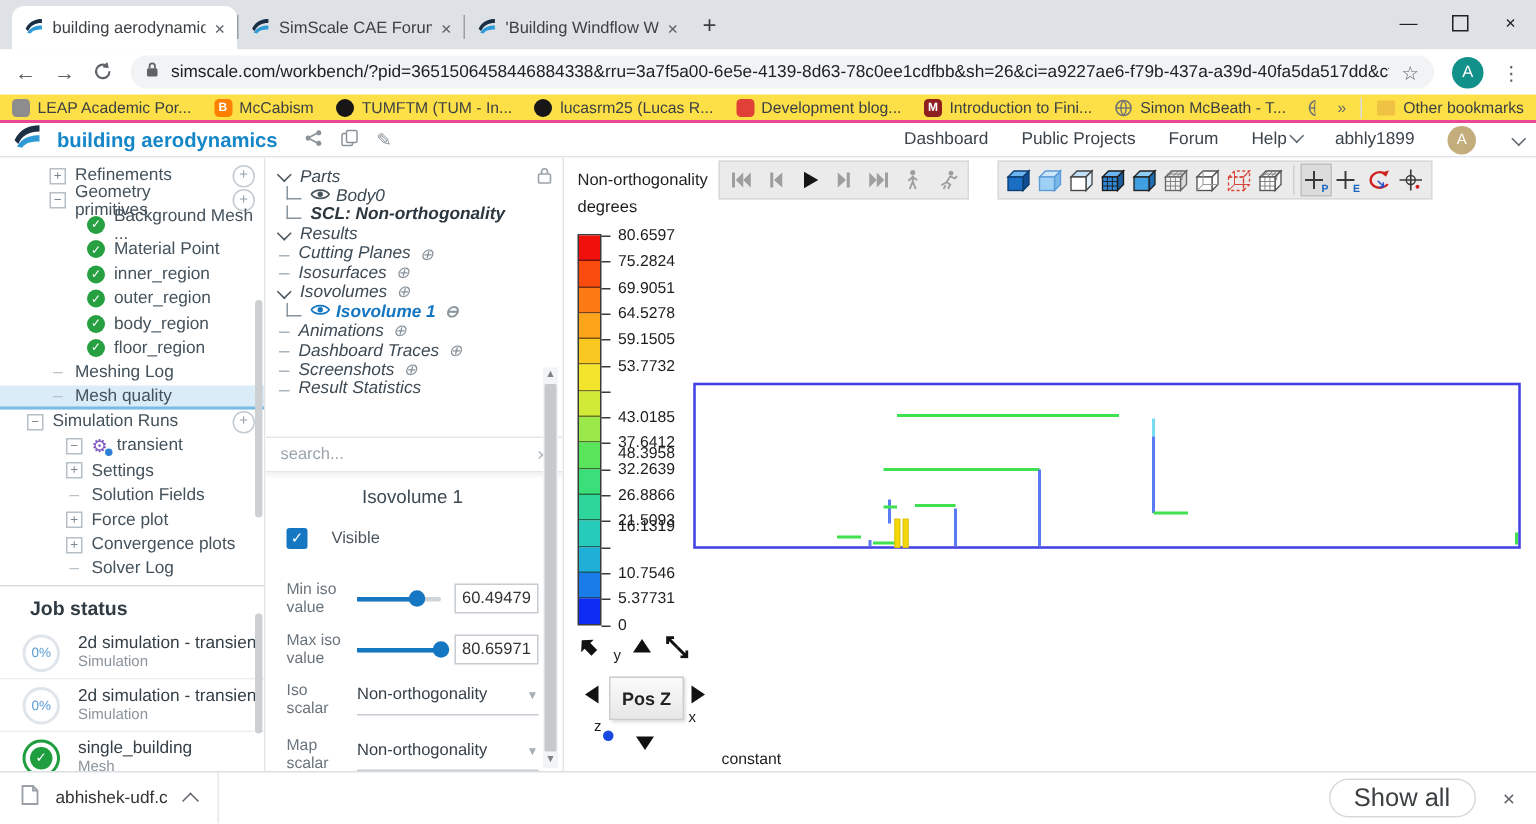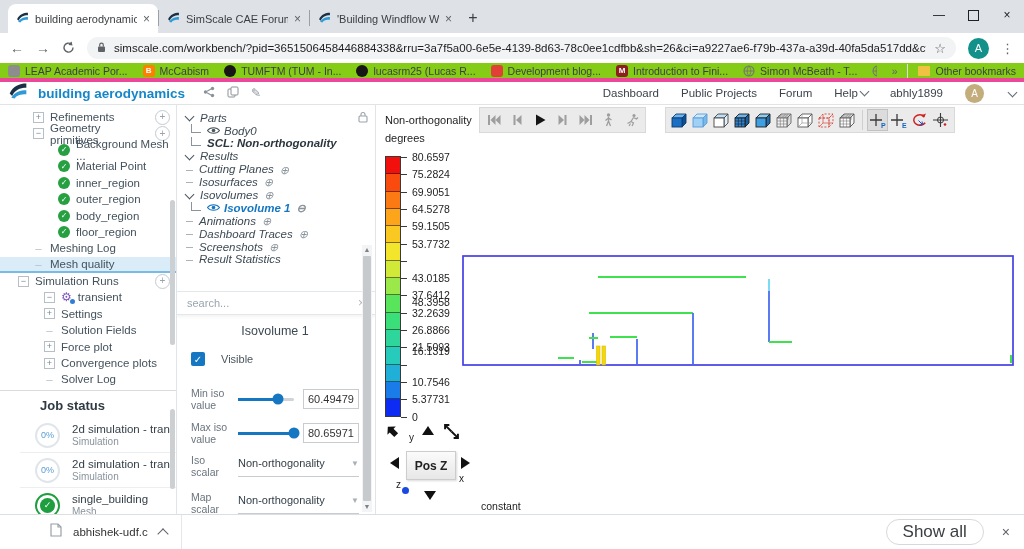--- a/index.html
+++ b/index.html
@@ -15,21 +15,21 @@
   .wincontrols{position:absolute;right:0;top:0;height:30px;display:flex;align-items:center;}
   .winbtn{width:34px;height:30px;display:flex;align-items:center;justify-content:center;font-size:12px;color:#202124;}
   .maxbox{width:9px;height:9px;border:1px solid #202124;}
   .urlrow{position:absolute;top:33px;left:0;right:0;height:30px;background:#fff;display:flex;align-items:center;padding:0 10px;gap:12px;box-sizing:border-box;}
   .navic{color:#5f6368;font-size:14px;line-height:1;}
   .urlpill{flex:1;height:22px;background:#f1f3f4;border-radius:11px;display:flex;align-items:center;padding:0 10px;gap:8px;font-size:11.5px;color:#202124;box-sizing:border-box;overflow:hidden;}
   .urlpill .url{white-space:nowrap;overflow:hidden;flex:1;}
   .star{color:#5f6368;font-size:13px;}
   .profile{width:21px;height:21px;border-radius:50%;background:#12918a;color:#fff;display:flex;align-items:center;justify-content:center;font-size:11px;flex:none;}
   .menu3{color:#5f6368;font-size:13px;}
-  .bookmarksbar{position:absolute;top:63px;left:0;right:0;height:19px;background:#84cc16;display:flex;align-items:center;padding:0 8px;gap:15px;font-size:10.5px;color:#3c4043;border-bottom:4px solid #ec4899;box-sizing:border-box;}
+  .bookmarksbar{position:absolute;top:63px;left:0;right:0;height:19px;background:#fde047;display:flex;align-items:center;padding:0 8px;gap:15px;font-size:10.5px;color:#3c4043;border-bottom:2px solid #ec4899;box-sizing:border-box;}
   .bm{display:flex;align-items:center;gap:5px;white-space:nowrap;}
   .bmico{width:12px;height:12px;border-radius:3px;display:flex;align-items:center;justify-content:center;color:#fff;font-size:8px;font-weight:bold;flex:none;}
   .bmright{margin-left:auto;display:flex;align-items:center;gap:10px;}
   .bmdiv{width:1px;height:14px;background:#dadce0;}
   .folder{width:12px;height:10px;background:#f0c243;border-radius:1px;}
   
   .appheader{position:absolute;top:82px;left:0;right:0;height:23px;background:#fff;border-bottom:1px solid #e1e4e6;display:flex;align-items:center;padding:0 8px;gap:10px;box-sizing:border-box;}
   .apptitle{color:#1587c8;font-size:13.5px;font-weight:bold;}
   .hdricons{display:flex;gap:12px;align-items:center;margin-left:8px;color:#8a9299;font-size:12px;}
   .hdrnav{margin-left:auto;display:flex;gap:22px;font-size:11.5px;color:#3b444b;align-items:center;}
@@ -41,21 +41,21 @@
   .tree{position:absolute;top:4px;left:0;right:0;}
   .trow{height:16.4px;display:flex;align-items:center;gap:6px;color:#44525c;font-size:11.5px;box-sizing:border-box;padding-right:6px;}
   .trow.selected{background:#d9ecf8;border-bottom:2px solid #79bbe4;}
   .pm{width:11px;height:11px;border:1px solid #b6bfc6;background:#fff;color:#7c878f;font-size:9px;display:flex;align-items:center;justify-content:center;box-sizing:border-box;flex:none;line-height:1;}
   .dashlead{color:#b6bfc6;width:11px;text-align:center;flex:none;}
   .gcheck{width:12px;height:12px;border-radius:50%;background:#27a042;color:#fff;font-size:8px;display:flex;align-items:center;justify-content:center;flex:none;}
   .pluscirc{margin-left:auto;width:13px;height:13px;border:1px solid #c3cbd1;border-radius:50%;color:#98a3ab;font-size:10px;display:flex;align-items:center;justify-content:center;flex:none;line-height:1;}
   .gearic{color:#7e57c2;font-size:12px;line-height:1;position:relative;flex:none;}
   .gearic:after{content:"";position:absolute;right:-3px;bottom:-1px;width:5px;height:5px;border-radius:50%;background:#2f7fd6;}
   .sscroll{position:absolute;right:1px;width:5px;border-radius:3px;background:#ccd0d3;}
-  .jobsec{position:absolute;top:285px;left:0;right:0;bottom:0;border-top:1px solid #d8dcdf;background:#fff;padding-left:20px;}
+  .jobsec{position:absolute;top:285px;left:0;right:0;bottom:0;border-top:1px solid #d8dcdf;background:#fff;}
   .jobtitle{font-size:13px;font-weight:bold;color:#2f3a42;padding:7px 0 5px 20px;}
   .jobrow{display:flex;align-items:center;gap:12px;padding:4px 8px 4px 15px;border-bottom:1px solid #eceff1;height:26px;}
   .jobring{width:25px;height:25px;border-radius:50%;border:2px solid #dfe5ea;color:#5a9bd4;font-size:9px;display:flex;align-items:center;justify-content:center;box-sizing:border-box;flex:none;}
   .jobring.done{border-color:#1e9e3e;}
   .jobinner{width:15px;height:15px;border-radius:50%;background:#1e9e3e;color:#fff;font-size:9px;display:flex;align-items:center;justify-content:center;}
   .jobname{font-size:11.5px;color:#333e46;line-height:1.2;white-space:nowrap;}
   .jobkind{font-size:10px;color:#8a949c;}
   
   .midpanel{width:198px;min-width:198px;border-right:1px solid #e2e5e7;position:relative;overflow:hidden;background:#fff;color:#3d4a54;}
   .scenetree{position:absolute;top:7px;left:9px;right:4px;}
@@ -108,21 +108,21 @@
   .nw{position:absolute;}
   .tri-up{width:0;height:0;border-left:6px solid transparent;border-right:6px solid transparent;border-bottom:9px solid #111;}
   .tri-down{width:0;height:0;border-left:6px solid transparent;border-right:6px solid transparent;border-top:9px solid #111;}
   .tri-left{width:0;height:0;border-top:6px solid transparent;border-bottom:6px solid transparent;border-right:9px solid #111;}
   .tri-right{width:0;height:0;border-top:6px solid transparent;border-bottom:6px solid transparent;border-left:9px solid #111;}
   .posz{position:absolute;left:22px;top:28px;width:48px;height:27px;background:linear-gradient(#fbfbfb,#e7e7e7);border:1px solid #ccc;display:flex;align-items:center;justify-content:center;font-size:12px;font-weight:bold;color:#222;box-shadow:1px 1px 2px rgba(0,0,0,.15);}
   .zdot{position:absolute;width:7px;height:7px;border-radius:50%;background:#1a49e0;}
   .constlabel{position:absolute;left:105px;top:395px;font-size:10.5px;color:#1d1d1d;}
   
   .downloadbar{position:absolute;bottom:0;left:0;right:0;height:34px;background:#fff;border-top:1px solid #dcdfe2;display:flex;align-items:center;}
-  .dchip{display:flex;align-items:center;gap:11px;padding:0 14px;height:100%;margin-left:36px;}
+  .dchip{display:flex;align-items:center;gap:11px;padding:0 14px;height:100%;}
   .dname{font-size:11.5px;color:#333;}
   .dchev{width:7px;height:7px;border-top:1.6px solid #5f6368;border-right:1.6px solid #5f6368;transform:rotate(-45deg);margin-top:4px;}
   .ddiv{width:1px;height:100%;background:#e4e7ea;}
   .showall{margin-left:auto;margin-right:18px;height:24px;padding:0 16px;border:1px solid #d6d9dc;border-radius:13px;font-size:17px;color:#3c4043;display:flex;align-items:center;background:#fff;}
   .dclose{margin-right:14px;color:#5f6368;font-size:14px;}
 </style>
 </head>
 <body>
 
 <div id="screen">

